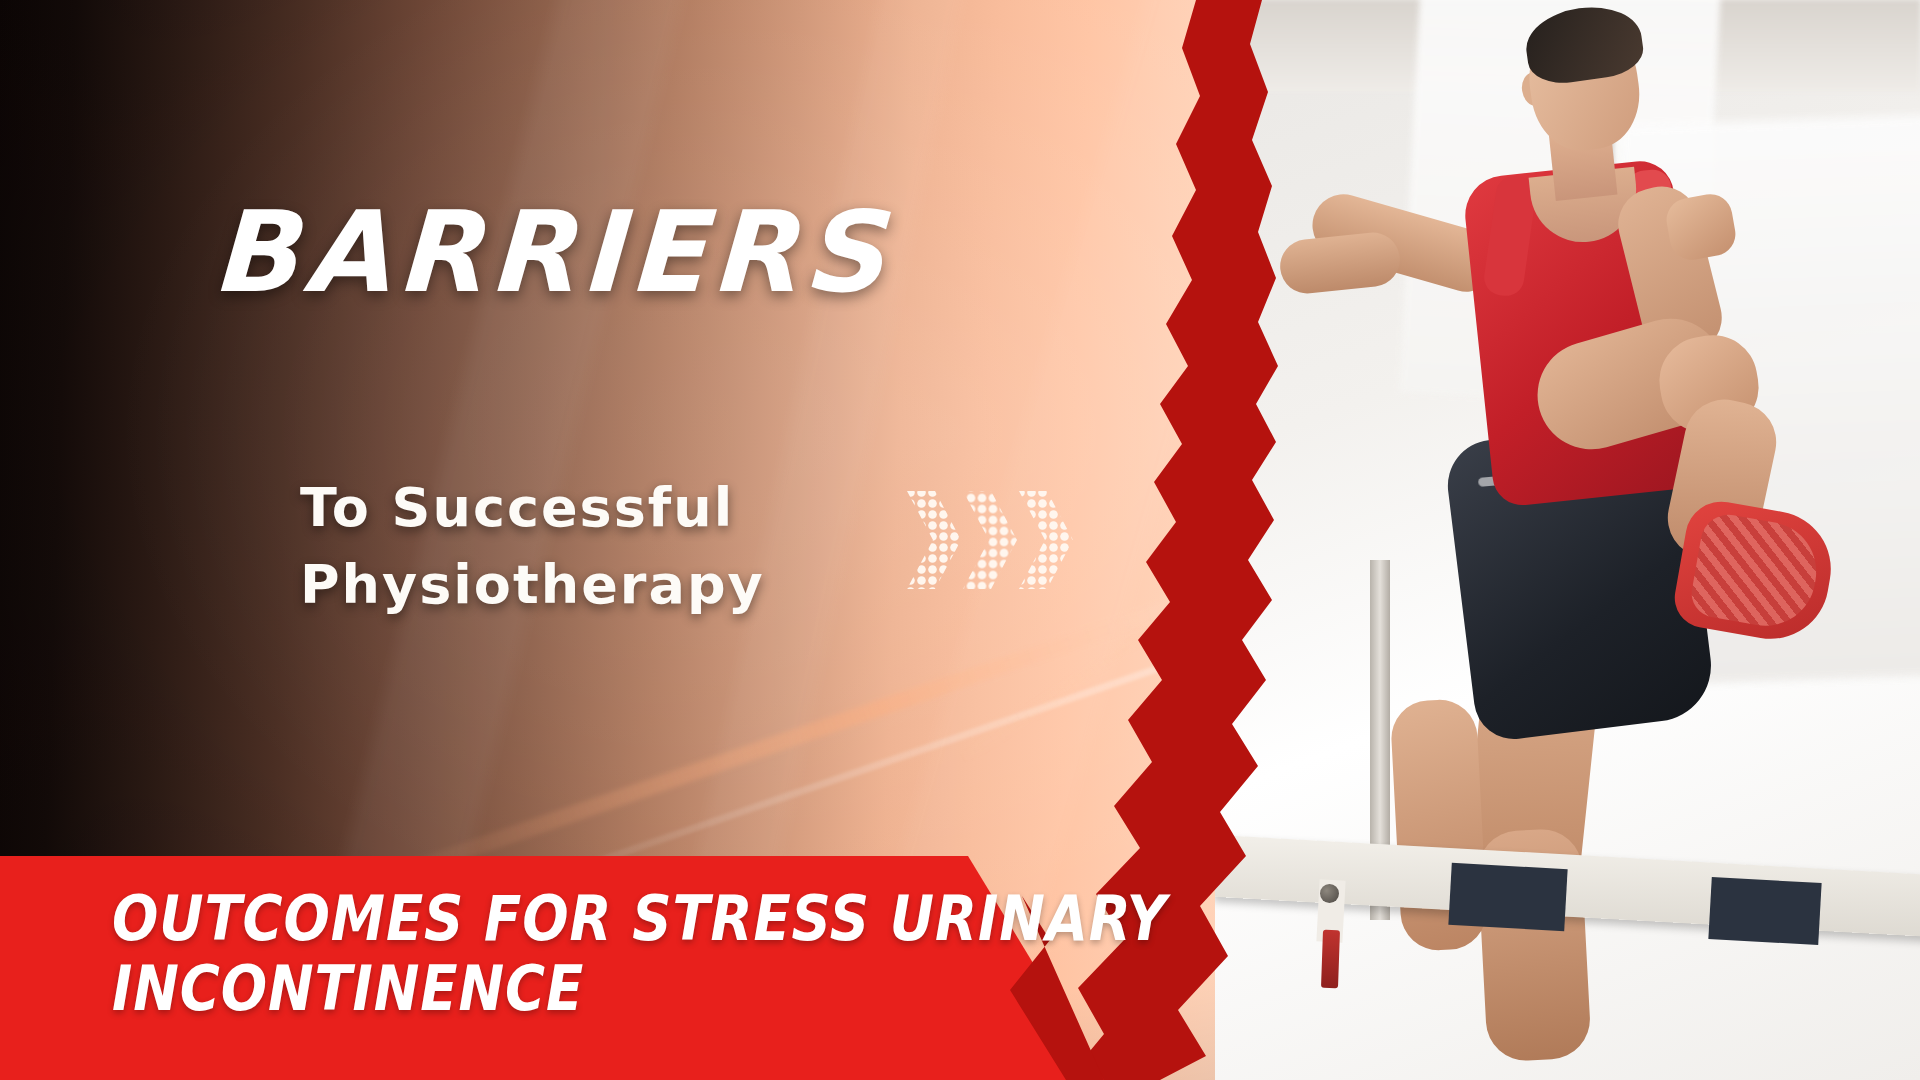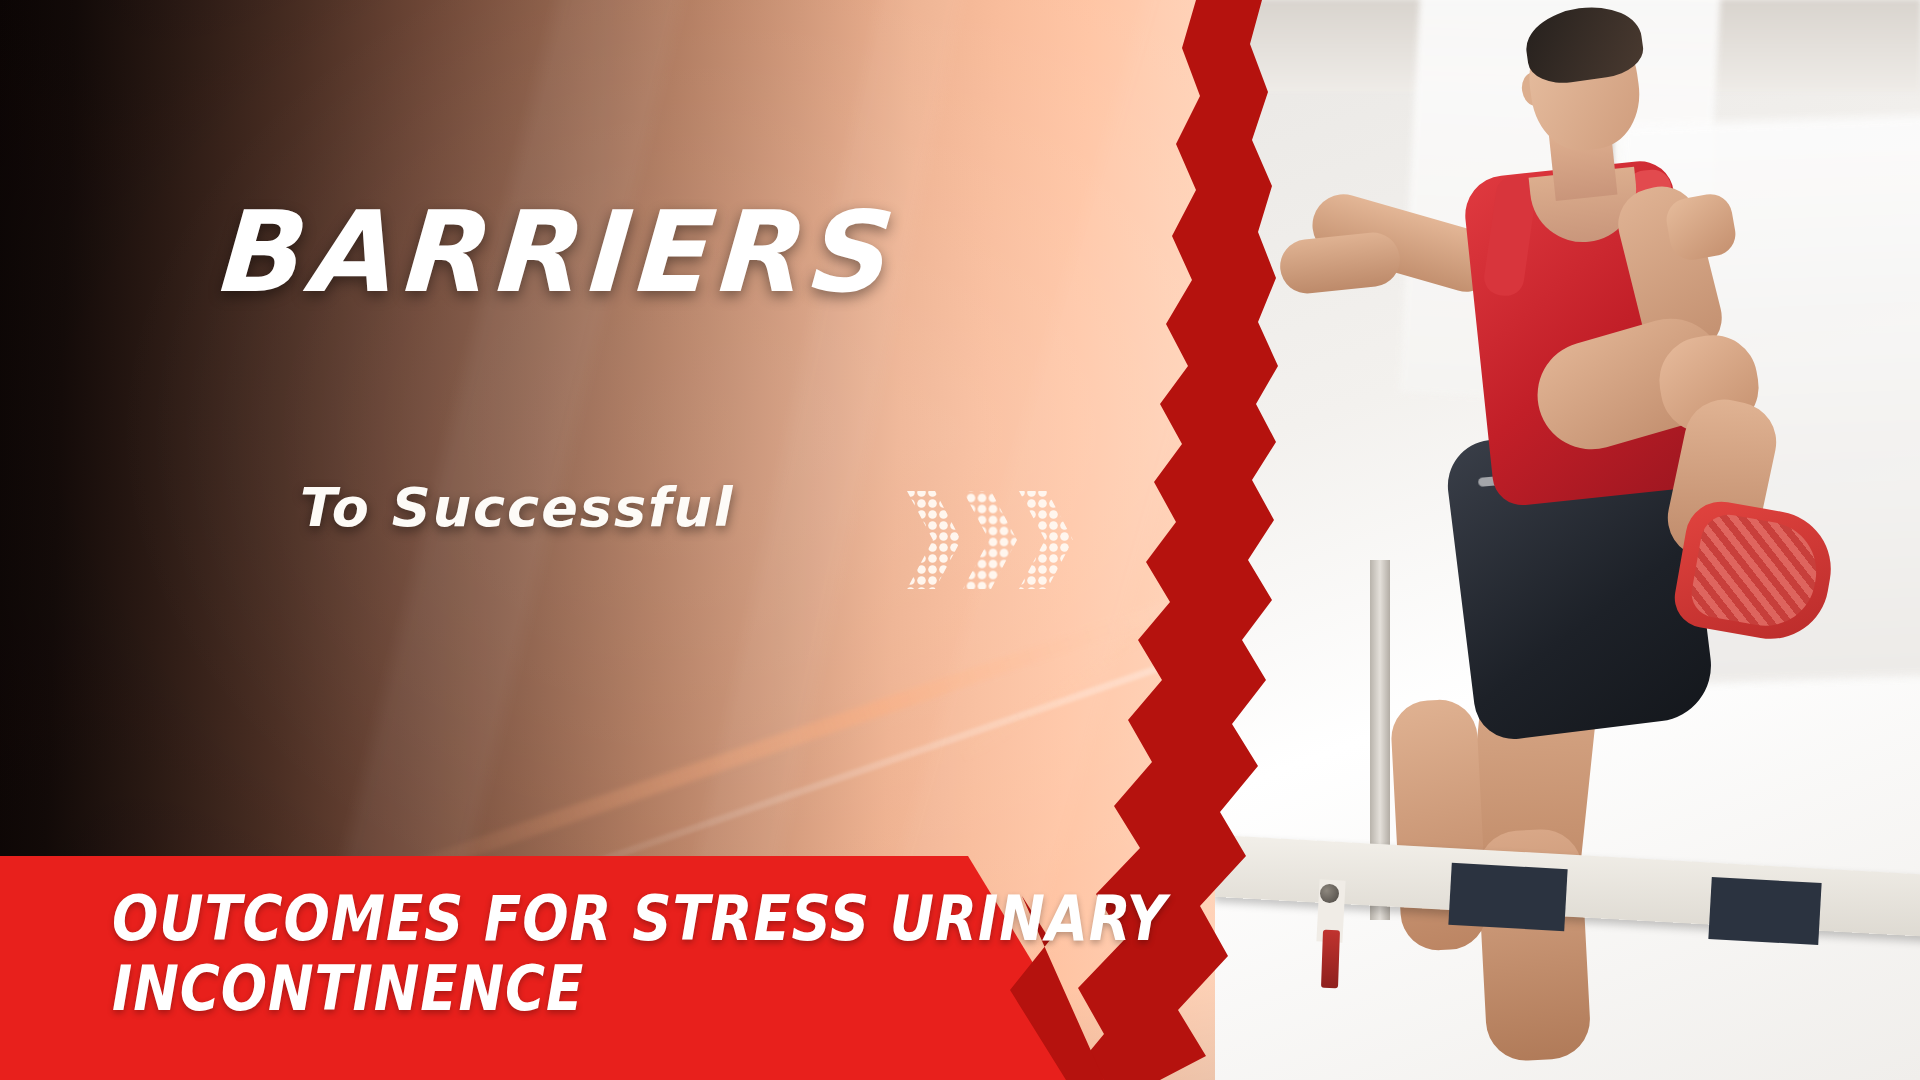--- a/index.html
+++ b/index.html
@@ -105,21 +105,21 @@
   .torn{ position:absolute; left:0; top:0; width:1920px; height:1080px; pointer-events:none; }
 
   
   .headline{ position:absolute; left:222px; top:196px; width:720px;
     font-size:112px; line-height:1; font-weight:800; font-style:italic; color:#fff;
     letter-spacing:6px; font-family:"DejaVu Sans", sans-serif;
     text-shadow:0 5px 14px rgba(0,0,0,.42);
     transform:skewX(-5deg); }
 
   .sub{ position:absolute; left:300px; top:470px; width:760px;
-    font-size:54px; line-height:1.42; font-weight:700; font-style:italic; color:#fdfbf7;
+    font-size:54px; line-height:1.42; font-weight:700; color:#fdfbf7;
     letter-spacing:2px; font-family:"DejaVu Sans", sans-serif;
     text-shadow:0 4px 11px rgba(0,0,0,.45); }
   .sub div{ white-space:nowrap; }
 
   .chev{ position:absolute; left:905px; top:487px; width:190px; height:106px; }
   .band-text{ position:absolute; left:112px; top:884px; width:1000px;
     font-size:62px; line-height:1.13; font-weight:800; font-style:italic; color:#fff;
     letter-spacing:1px; font-family:"DejaVu Sans", sans-serif;
     text-shadow:0 3px 7px rgba(0,0,0,.28); transform:scaleX(.88); transform-origin:left center; }
   .band-text div{ white-space:nowrap; }
@@ -190,20 +190,21 @@
              L1160,404 L1188,366 L1166,324 L1192,280 L1172,236 L1196,190
              L1176,144 L1200,96 L1182,48 Z" fill="#B5120E"></path>
     <path d="M0,856 L968,856 L1104,1080 L0,1080 Z" fill="#E8201C"></path>
     <path d="M1104,1080 L1066,1080 L1010,990 L1050,940 L1022,896 Z" fill="#B5120E"></path>
   </svg>
 
   <div class="headline">BARRIERS</div>
 
   <div class="sub">
     <div>To Successful</div>
+    <div>Physiotherapy</div>
   </div>
 
   <svg class="chev" viewBox="0 0 190 106">
     <defs>
       <pattern id="dots" width="11" height="11" patternUnits="userSpaceOnUse">
         <circle cx="5.5" cy="5.5" r="4.3" fill="#FFF6EE"></circle>
       </pattern>
       <pattern id="dots2" width="11" height="11" patternUnits="userSpaceOnUse" patternTransform="translate(5.5,5.5)">
         <circle cx="5.5" cy="5.5" r="4.3" fill="#FFF6EE"></circle>
       </pattern>

